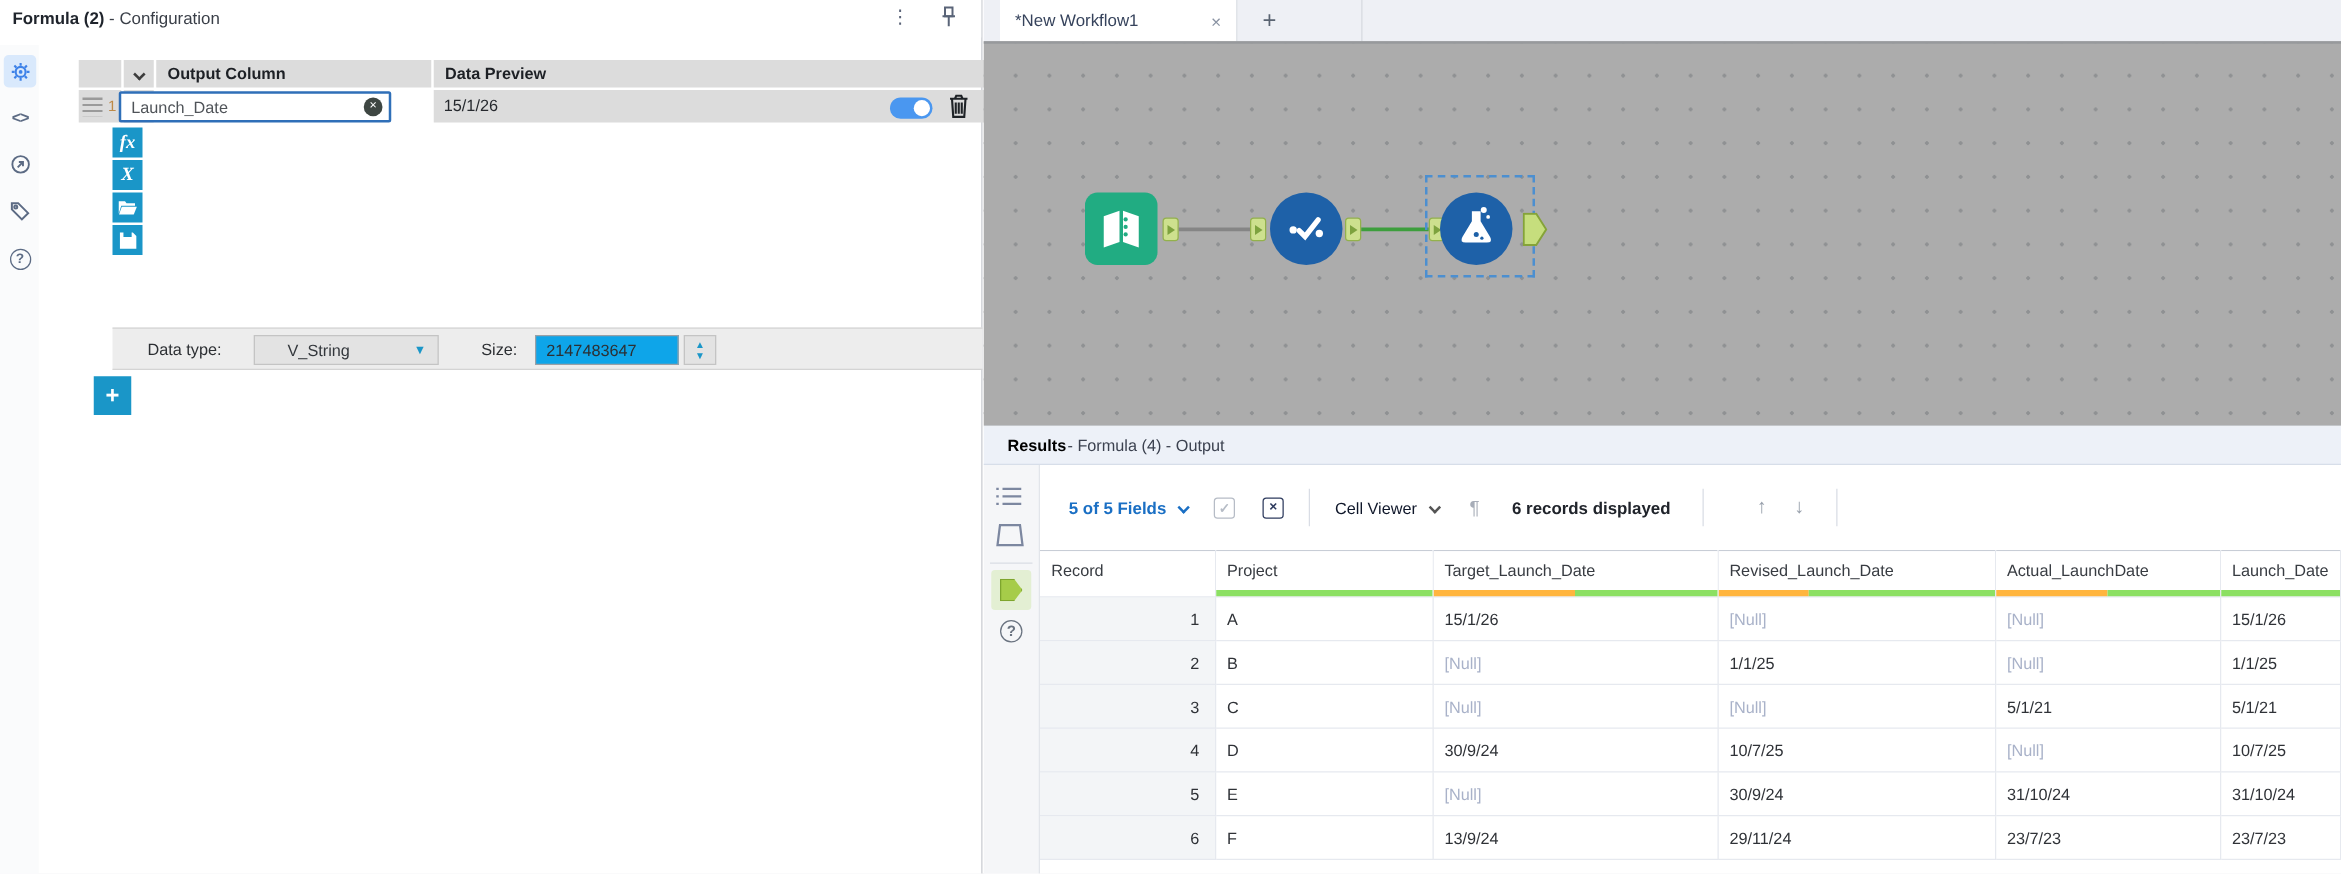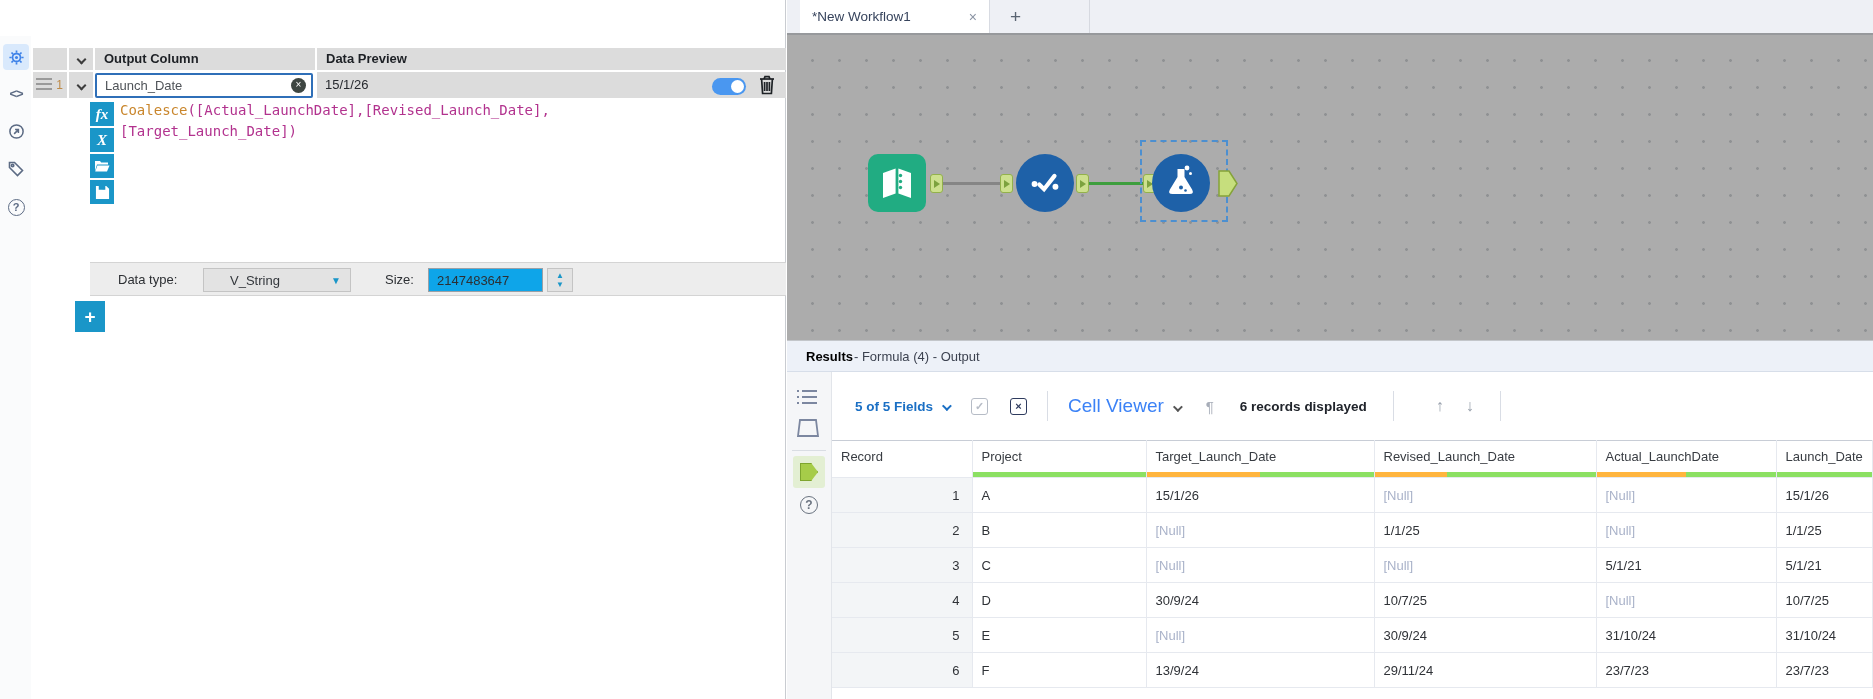--- a/index.html
+++ b/index.html
@@ -15,21 +15,21 @@
   .kebab-btn { position:absolute; left:710px; top:4px; width:20px; height:22px; text-align:center; font-size:15px; color:#5a6478; cursor:pointer; }
   .pin-btn { position:absolute; left:750px; top:4px; width:22px; height:22px; cursor:pointer; }
 
   .cfg-sidebar { position:absolute; left:0; top:36px; width:31px; height:663px; background:#fafbfc; }
   .side-ic { position:absolute; left:3px; width:26px; height:26px; display:flex; align-items:center; justify-content:center; border-radius:4px; color:#5c6b84; cursor:pointer; }
   .side-ic.sel { background:#d9e9fc; color:#3e82e8; }
   .side-ic svg { display:block; }
   .txt-ic { font-size:13px; font-weight:bold; letter-spacing:-1px; }
   .help-circ { width:17px; height:17px; border:1.5px solid #5c6b84; border-radius:50%; font-size:11px; font-weight:bold; display:flex; align-items:center; justify-content:center; }
 
-  .grid-cell { position:absolute; background:#dcdcdc; }
+  .grid-cell { position:absolute; background:#dcdcdc;margin-left:30px; }
   .hdr-cell { font-size:13px; font-weight:bold; color:#1d2025; line-height:22px; padding-left:9px; }
   .chev { display:inline-block; width:7px; height:7px; border-right:2px solid #3c3c3c; border-bottom:2px solid #3c3c3c; transform:rotate(45deg); }
   .chev-cell { display:flex; align-items:center; justify-content:center; }
   .drag-cell { display:flex; align-items:center; justify-content:space-between; padding:0 4px 0 3px; }
   .hamburger { width:16px; height:15px; background:repeating-linear-gradient(#9a9a9a 0 2px, transparent 2px 5px); }
   .row-num { font-size:12px; color:#bd8a48; }
 
   .name-input-wrap { position:absolute; left:95px; top:73px; width:218px; height:25px; background:#fff; border:2px solid #2f6fb8; border-radius:2px; display:flex; align-items:center; }
   .name-input { flex:1; border:none; outline:none; font-size:13px; color:#4f5358; padding-left:8px; background:transparent; font-family:"Liberation Sans",sans-serif; }
   .clear-btn { width:15px; height:15px; margin-right:5px; border-radius:50%; background:#3e4642; color:#fff; font-size:10px; line-height:14px; text-align:center; cursor:pointer; }
@@ -91,21 +91,21 @@
 
   .res-content { flex:1; min-width:0; display:flex; flex-direction:column; }
   .res-toolbar { height:68px; display:flex; align-items:center; padding-left:23px; }
   .tb-link { font-size:13.5px; color:#1a6fc4; font-weight:bold; cursor:pointer; }
   .tb-chev { width:7px; height:7px; border-right:2px solid currentColor; border-bottom:2px solid currentColor; transform:rotate(45deg) translateY(-2px); display:inline-block; margin-left:9px; }
   .tb-ic { margin-left:22px; cursor:pointer; display:flex; align-items:center; justify-content:center; }
   .box-ic { width:17px; height:17px; border-radius:3px; font-size:11px; font-weight:bold; display:flex; align-items:center; justify-content:center; }
   .box-ic.dis { border:1.5px solid #b6bcc6; color:#b6bcc6; }
   .box-ic.dark { border:1.5px solid #2e3b5e; color:#2e3b5e; }
   .tb-div { width:1px; height:30px; background:#d9dde5; margin:0 20px; }
-  .tb-text { font-size:19px; color:#3b82f6; cursor:pointer; }
+  .tb-text { font-size:13px; color:#0f172a; cursor:pointer; }
   .tb-pil { font-size:15px; color:#a7adb8; margin-left:26px; }
   .tb-count { font-size:13.5px; font-weight:bold; color:#20242b; margin-left:26px; }
   .tb-arrow { font-size:16px; color:#98a0ac; margin-left:22px; cursor:pointer; }
 
   table.rgrid { border-collapse:collapse; table-layout:fixed; width:100%; border-top:1px solid #c8cdd6; }
   .rgrid th { position:relative; height:37px; font-size:13px; font-weight:normal; color:#383c42; text-align:left; padding:0 0 5px 9px; background:#fff; border-right:1px solid #e6e9ef; border-bottom:1px solid #e6e9ef; cursor:pointer; }
   .rgrid td { height:35px; font-size:13px; color:#2f3237; padding:0 9px; border-right:1px solid #e6e9ef; border-bottom:1px solid #e6e9ef; background:#fff; }
   .rgrid td.rec { background:#f3f5f7; text-align:right; padding-right:12px; color:#2f3237; }
   .rgrid td.nullv { color:#a9b2c9; }
   .qbar { position:absolute; left:0; right:0; bottom:0; height:5px; display:flex; }
@@ -113,20 +113,33 @@
   .q-green { background:#8ce063; flex:1; }
 
   svg { display:block; }
 </style>
 </head>
 <body>
 
 <div class="app">
 
   <section class="config-panel">
+    <div class="cfg-titlebar">
+      <span class="cfg-title"><b>Formula (2)</b><span> - Configuration</span></span>
+      <span class="kebab-btn">⋮</span>
+      <span class="pin-btn">
+        <svg width="18" height="20" viewBox="0 0 18 20">
+            <g fill="none" stroke="#5a6478" stroke-width="1.6">
+              <path d="M6 2 h6 v7 h-6 z"></path>
+              <path d="M4 9 h10"></path>
+              <path d="M9 9 v8"></path>
+            </g>
+          </svg>
+      </span>
+    </div>
 
     <div class="cfg-sidebar">
       <div class="side-ic sel" style="top:8px">
         <svg width="17" height="17" viewBox="0 0 18 18">
             <g stroke="#3e82e8" stroke-width="1.8" fill="none">
               <circle cx="9" cy="9" r="4.2"></circle>
               <path d="M9 1.5v2.4M9 14.1v2.4M1.5 9h2.4M14.1 9h2.4M3.7 3.7l1.7 1.7M12.6 12.6l1.7 1.7M14.3 3.7l-1.7 1.7M5.4 12.6l-1.7 1.7"></path>
             </g>
             <circle cx="9" cy="9" r="1.6" fill="#3e82e8"></circle>
           </svg>
@@ -201,24 +214,20 @@
               <path d="M3.4 6.4 H15.5 L13 12.5 H1.2 Z"></path>
             </g>
           </svg>
       </div>
       <div class="fx-btn">
         <svg width="15" height="15" viewBox="0 0 16 16">
             <path fill="#fff" d="M1 1 h11 l3 3 v11 H1 Z M4 1 v4 h7 V1 Z M3 9 h10 v6 H3 Z"></path>
             <rect x="8" y="2" width="2" height="2.5" fill="#1a96c8"></rect>
           </svg>
       </div>
-    </div>
-    <div class="code-area">
-      <div><span class="tok-fn">Coalesce</span><span class="tok-field">([Actual_LaunchDate],[Revised_Launch_Date],</span></div>
-      <div><span class="tok-field">[Target_Launch_Date])</span></div>
     </div>
 
     <div class="cfg-footer">
       <span class="ft-label" style="left:28px">Data type:</span>
       <div class="dt-select">
         <span class="val">V_String</span>
         <span class="dd-arrow">▼</span>
       </div>
       <span class="ft-label" style="left:295px">Size:</span>
       <input class="size-input" type="text" value="2147483647" style="">

